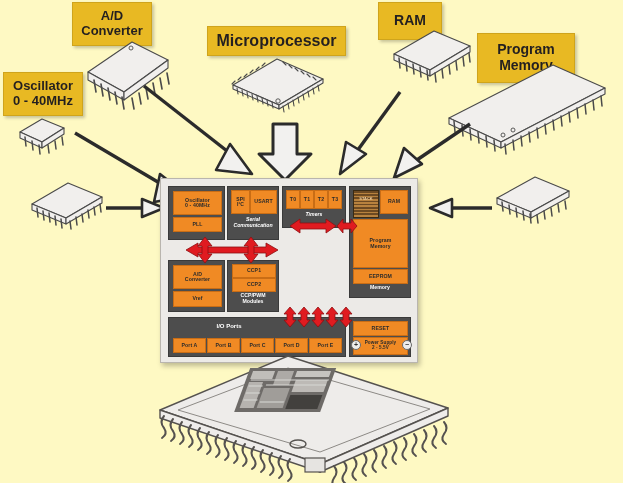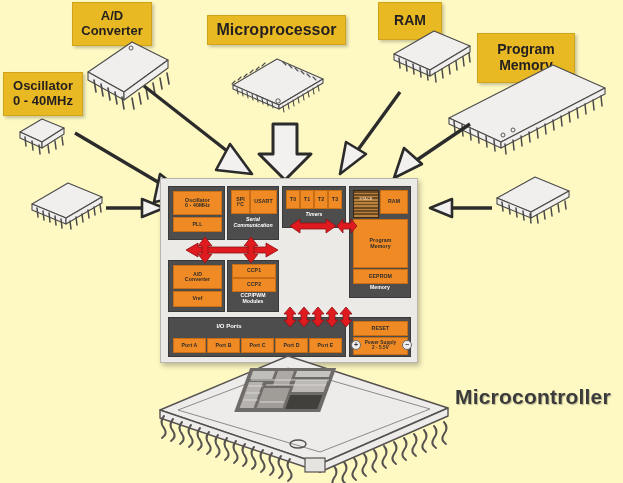--- a/index.html
+++ b/index.html
@@ -65,21 +65,21 @@
     </span>
   </div>
 
   <div class="ylabel" style="left:3px;top:72px;width:78px;height:42px;font-size:13px;">
     <span style="display:block;">
       <span>Oscillator</span><br>
       <span>0 - 40MHz</span>
     </span>
   </div>
 
-  <div class="ylabel" style="left:207px;top:15px;width:137px;height:28px;font-size:16px;">
+  <div class="ylabel" style="left:207px;top:26px;width:137px;height:28px;font-size:16px;">
     <span>Microprocessor</span>
   </div>
 
   <div class="ylabel" style="left:378px;top:2px;width:62px;height:36px;font-size:14px;">
     <span>RAM</span>
   </div>
 
   <div class="ylabel" style="left:477px;top:33px;width:96px;height:48px;font-size:14px;">
     <span style="display:block;">
       <span>Program</span><br>
@@ -589,17 +589,14 @@
         <path d="M276 78 q5 6 0 12 q-4 6 2 10"></path>
         <path d="M286 74 q5 6 0 12 q-4 6 2 10"></path>
         <path d="M296 70 q5 6 0 12 q-4 6 2 10"></path>
       </g>
 
       <ellipse cx="150" cy="92" rx="8" ry="4" fill="none" stroke="#55524f" stroke-width="1.4"></ellipse>
       <rect x="157" y="106" width="20" height="14" fill="#e6e4e1" stroke="#55524f" stroke-width="1.2"></rect>
     </svg>
   </div>
 
-  <div id="mcu-word">
-    <span>Microcontroller</span>
-  </div>
 
 </div>
 
 </body></html>

